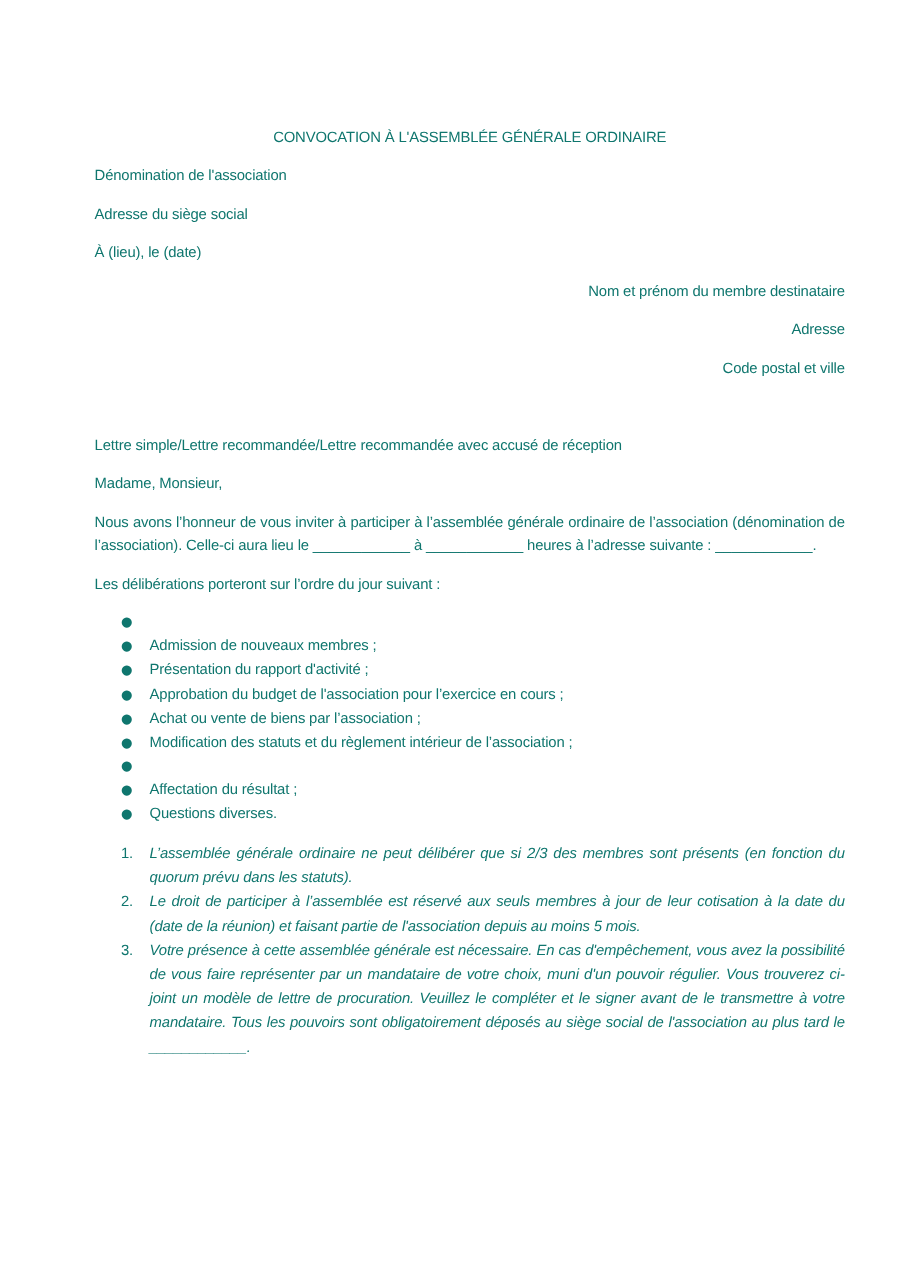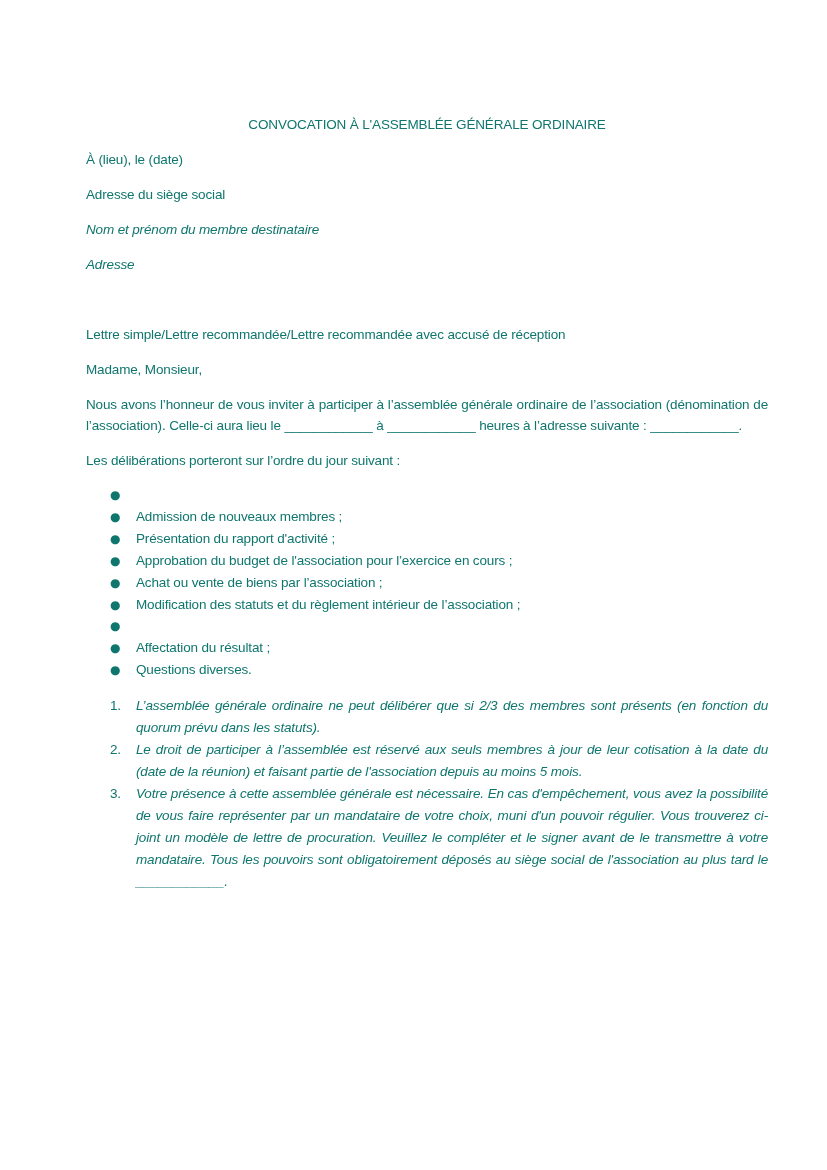--- a/index.html
+++ b/index.html
@@ -26,21 +26,21 @@
     margin: 0 0 14px 0;
   }
   .doc-title {
     margin: 0 0 14px 0;
     font-size: 13.5px;
     font-weight: normal;
     text-align: center;
     line-height: 21px;
   }
   .recipient-block p {
-    font-style: italic;
+    text-align: right;
   }
   .blank-line {
     height: 35px;
   }
   .intro {
     text-align: justify;
   }
   ul.agenda-list {
     list-style: none;
     margin: 0 0 14px 0;
@@ -76,27 +76,29 @@
   }
 </style>
 </head>
 <body>
 
 <div class="page">
 
   <h1 class="doc-title">CONVOCATION À L'ASSEMBLÉE GÉNÉRALE ORDINAIRE</h1>
 
   <div class="sender-block">
+    <p>Dénomination de l'association</p>
+    <p>Adresse du siège social</p>
     <p>À (lieu), le (date)</p>
-    <p>Adresse du siège social</p>
   </div>
 
   <div class="recipient-block">
     <p>Nom et prénom du membre destinataire</p>
     <p>Adresse</p>
+    <p>Code postal et ville</p>
   </div>
 
   <div class="blank-line"></div>
 
   <p>Lettre simple/Lettre recommandée/Lettre recommandée avec accusé de réception</p>
   <p>Madame, Monsieur,</p>
 
   <p class="intro">Nous avons l’honneur de vous inviter à participer à l’assemblée générale ordinaire de l’association (dénomination de l’association). Celle-ci aura lieu le ____________ à ____________ heures à l’adresse suivante : ____________.</p>
 
   <p>Les délibérations porteront sur l’ordre du jour suivant :</p>

